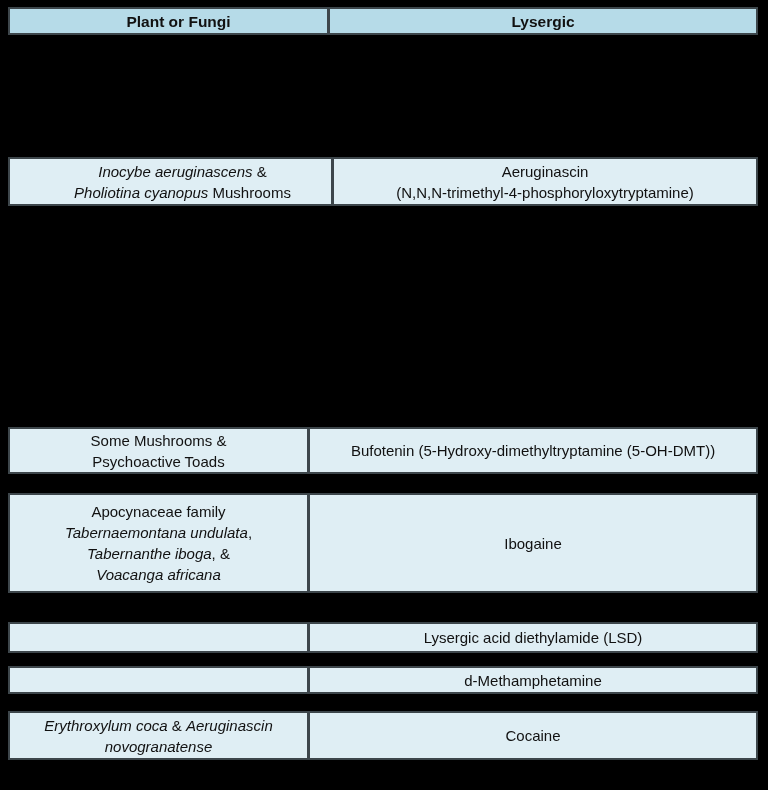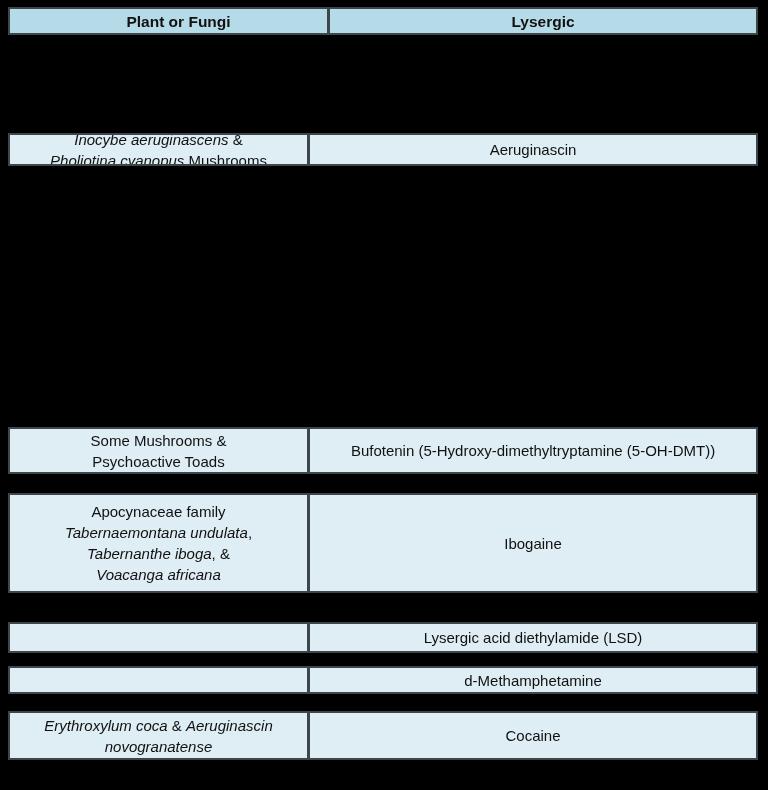--- a/index.html
+++ b/index.html
@@ -51,21 +51,21 @@
   }
   .th {
     font-weight: bold;
     font-size: 15.5px;
   }
   .line { white-space: pre-wrap; }
   .it { font-style: italic; }
 
   
   .r-header { top: 7px;   height: 28px; }
-  .r-0      { top: 133px; height: 33px; }
+  .r-0      { top: 157px; height: 49px; padding-left: 24px; }
   .r-1      { top: 427px; height: 47px; }
   .r-2      { top: 493px; height: 100px; }
   .r-3      { top: 622px; height: 31px; }
   .r-4      { top: 666px; height: 28px; }
   .r-5      { top: 711px; height: 49px; }
 </style>
 </head>
 <body>
 
 <div class="stage">
@@ -75,20 +75,21 @@
     <div class="cell right th">Lysergic</div>
   </div>
 
   <div class="trow r-0">
     <div class="cell left">
         <div class="line"><span class="it">Inocybe aeruginascens</span><span> &amp;</span></div>
         <div class="line"><span class="it">Pholiotina cyanopus</span><span> Mushrooms</span></div>
       </div>
     <div class="cell right">
         <div class="line"><span>Aeruginascin</span></div>
+        <div class="line"><span>(N,N,N-trimethyl-4-phosphoryloxytryptamine)</span></div>
       </div>
   </div>
 
   <div class="trow r-1">
     <div class="cell left">
         <div class="line"><span>Some Mushrooms &amp;</span></div>
         <div class="line"><span>Psychoactive Toads</span></div>
       </div>
     <div class="cell right">
         <div class="line"><span>Bufotenin (5-Hydroxy-dimethyltryptamine (5-OH-DMT))</span></div>

